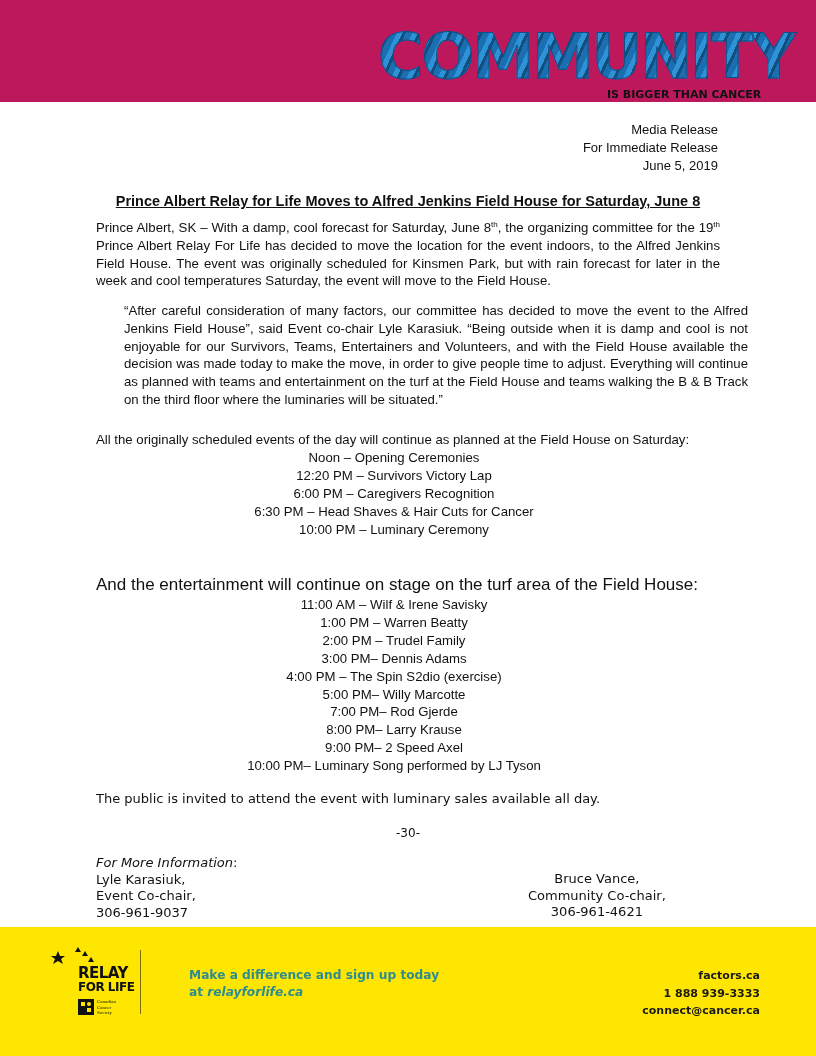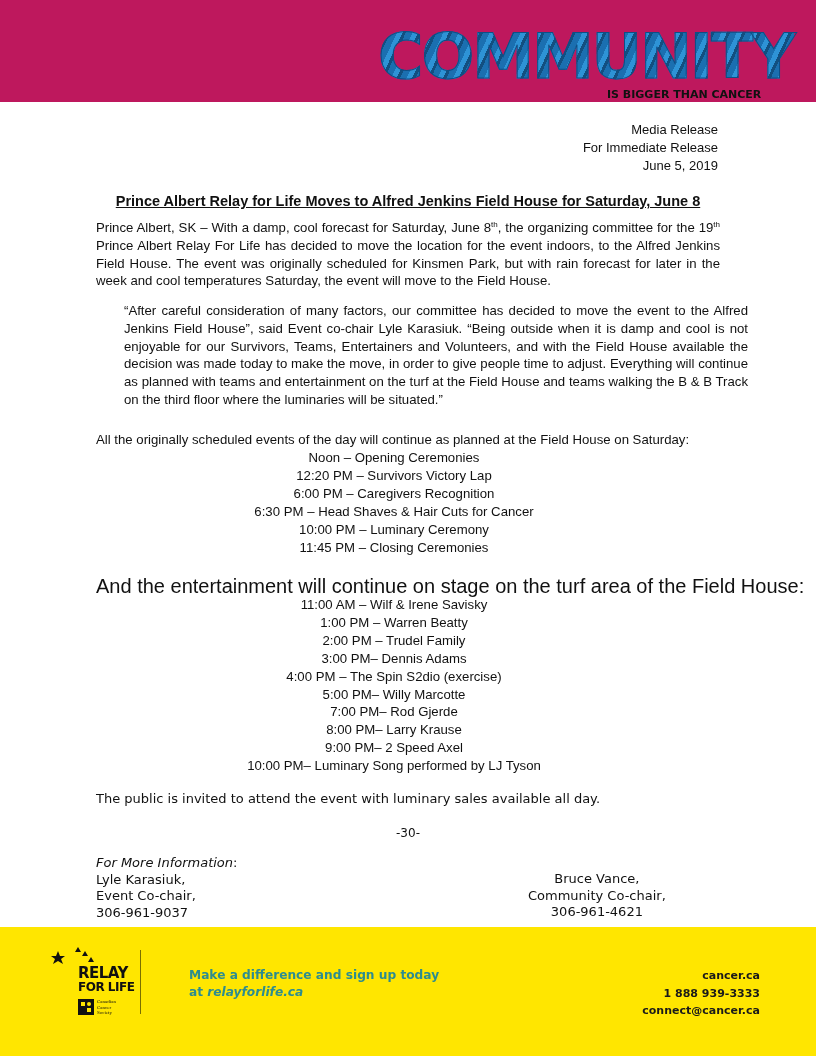--- a/index.html
+++ b/index.html
@@ -23,21 +23,21 @@
       font-size: 14.5px; font-weight: bold; text-decoration: underline; }
 
     .para { position: absolute; left: 96px; width: 624px; font-size: 13.2px; line-height: 17.8px;
       text-align: justify; }
     .p1 { top: 219px; }
     .p2 { top: 302px; margin-left: 28px; }
     .p3 { top: 431px; text-align: left; width: 640px; }
 
     .list { position: absolute; left: 0; width: 788px; text-align: center; font-size: 13.2px; line-height: 17.9px; }
     .list1 { top: 449px; }
-    .ent-intro { position: absolute; left: 96px; top: 575px; font-size: 20px; }
+    .ent-intro { position: absolute; left: 96px; top: 575px; font-size: 17px; }
     .list2 { top: 596px; }
 
     .public { position: absolute; left: 96px; top: 791px; font-family: "DejaVu Sans", sans-serif; font-size: 13px; }
     .thirty { position: absolute; left: 0; width: 816px; top: 826px; text-align: center;
       font-family: "DejaVu Sans", sans-serif; font-size: 12px; }
 
     .contact { position: absolute; top: 855px; font-family: "DejaVu Sans", sans-serif; font-size: 13px; line-height: 16.5px; }
     .contact-left { left: 96px; }
     .contact-right { left: 528px; top: 871px; text-align: center; }
     .italic { font-style: italic; }
@@ -74,21 +74,20 @@
 <div class="para p2">“After careful consideration of many factors, our committee has decided to move the event to the Alfred Jenkins Field House”, said Event co-chair Lyle Karasiuk. “Being outside when it is damp and cool is not enjoyable for our Survivors, Teams, Entertainers and Volunteers, and with the Field House available the decision was made today to make the move, in order to give people time to adjust. Everything will continue as planned with teams and entertainment on the turf at the Field House and teams walking the B &amp; B Track on the third floor where the luminaries will be situated.”</div>
 
 <div class="para p3">All the originally scheduled events of the day will continue as planned at the Field House on Saturday:</div>
 
 <div class="list list1">
   <div>Noon – Opening Ceremonies</div>
   <div>12:20 PM – Survivors Victory Lap</div>
   <div>6:00 PM – Caregivers Recognition</div>
   <div>6:30 PM – Head Shaves &amp; Hair Cuts for Cancer</div>
   <div>10:00 PM – Luminary Ceremony</div>
-  <div>11:45 PM – Closing Ceremonies</div>
 </div>
 
 <div class="ent-intro">And the entertainment will continue on stage on the turf area of the Field House:</div>
 
 <div class="list list2">
   <div>11:00 AM – Wilf &amp; Irene Savisky</div>
   <div>1:00 PM – Warren Beatty</div>
   <div>2:00 PM – Trudel Family</div>
   <div>3:00 PM– Dennis Adams</div>
   <div>4:00 PM – The Spin S2dio (exercise)</div>
@@ -139,16 +138,16 @@
 </div>
 
 <div class="divider"></div>
 
 <div class="cta">
   <div>Make a difference and sign up today</div>
   <div><span>at </span><span class="link">relayforlife.ca</span></div>
 </div>
 
 <div class="fcontacts">
-  <div>cancer.ca</div>
+  <div>factors.ca</div>
   <div>1 888 939-3333</div>
   <div>connect@cancer.ca</div>
 </div>
 
 </body></html>

